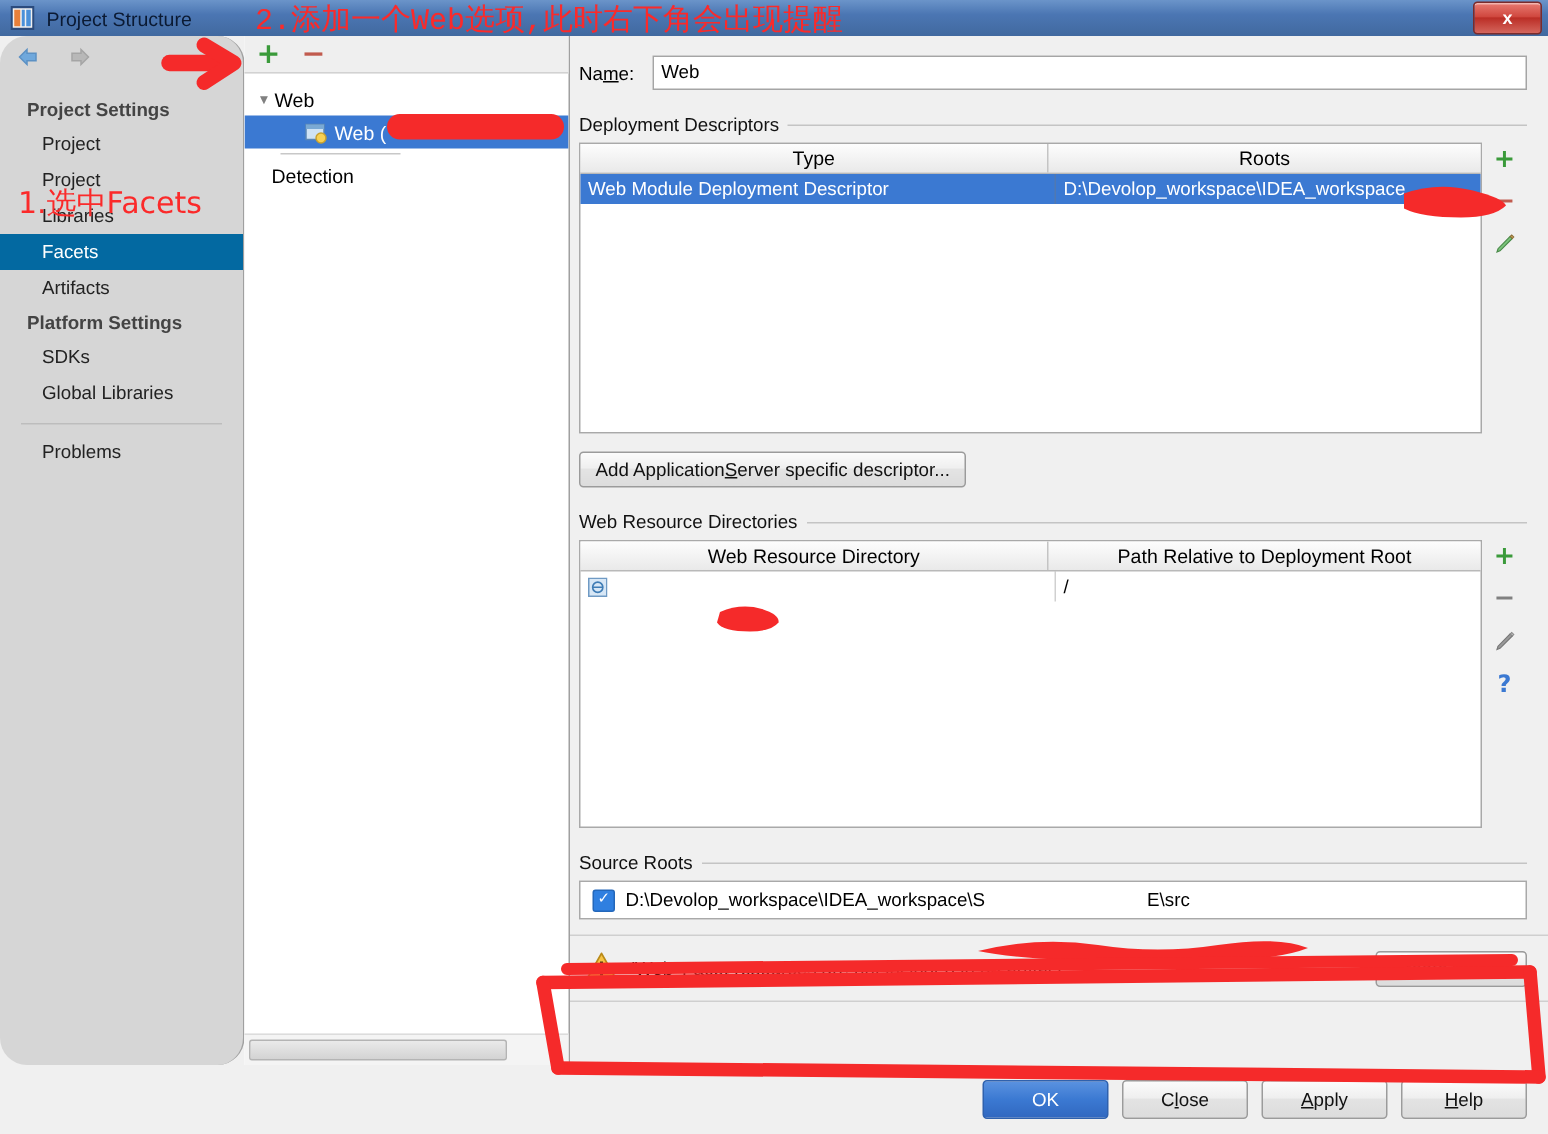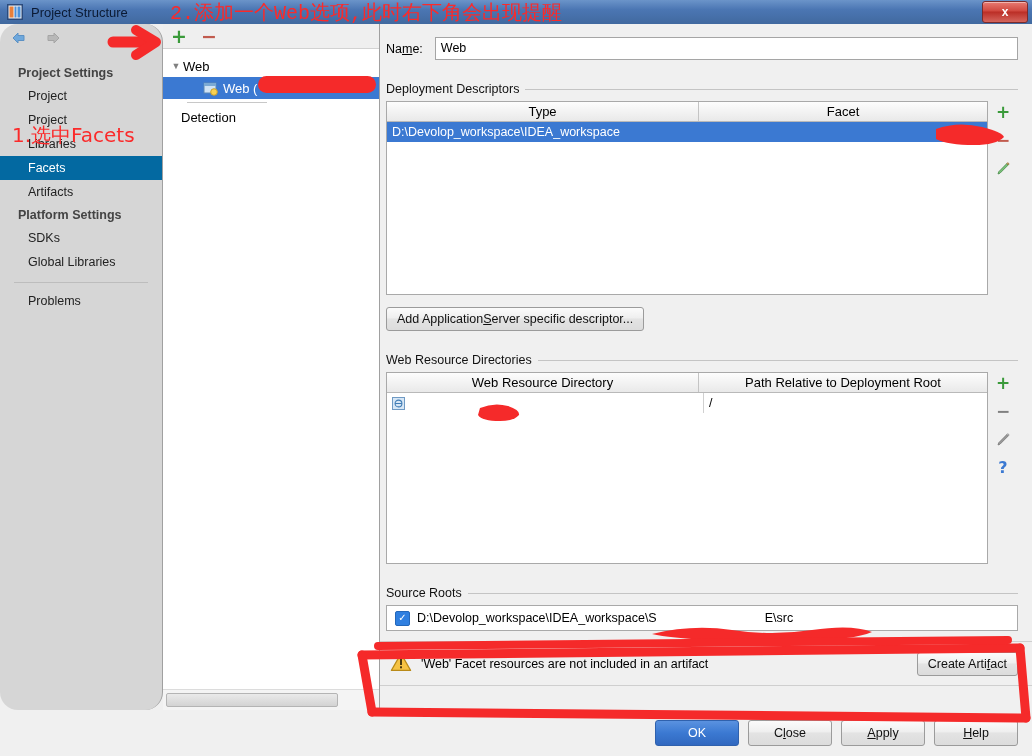--- a/index.html
+++ b/index.html
@@ -250,21 +250,21 @@
   }
 
   .section {
     padding: 0 14px 0 6px;
     flex: 0 0 auto;
   }
   .section-title {
     display: flex;
     align-items: center;
     gap: 6px;
-    margin: 22px 0 5px 0;
+    margin: 16px 0 5px 0;
     font-size: 12.5px;
     color: #111;
     white-space: nowrap;
     justify-content: space-between;
   }
   .section-title .rule {
     flex: 1 1 auto;
     border-top: 1px solid #c4c4c4;
     height: 0;
   }
@@ -519,24 +519,25 @@
 
       <div class="section">
         <div class="section-title">
           <span>Deployment Descriptors</span>
           <span class="rule"></span>
         </div>
         <div class="tbl-wrap">
           <div class="tbl" style="height:192px">
             <div class="tbl-head">
               <div style="flex:0 0 311px">Type</div>
-              <div style="flex:1 1 auto">Facet</div>
+              <div style="flex:1 1 auto">Roots</div>
             </div>
             <div class="tbl-body">
               <div class="tbl-row sel">
+                <div style="flex:0 0 311px">Web Module Deployment Descriptor</div>
                 <div style="flex:1 1 auto">D:\Devolop_workspace\IDEA_workspace</div>
               </div>
             </div>
           </div>
           <div class="side-tools">
             <span class="tool-ico ico-plus-green">+</span>
             <span class="tool-ico ico-minus-red">−</span>
             <span class="tool-ico">
               <svg width="15" height="15" viewBox="0 0 15 15">
                 <path d="M2 13 L4 12.2 L12.2 4 L10.8 2.6 L2.7 10.8 Z" fill="#7bc47b" stroke="#4a8a4a" stroke-width="0.8"></path>

